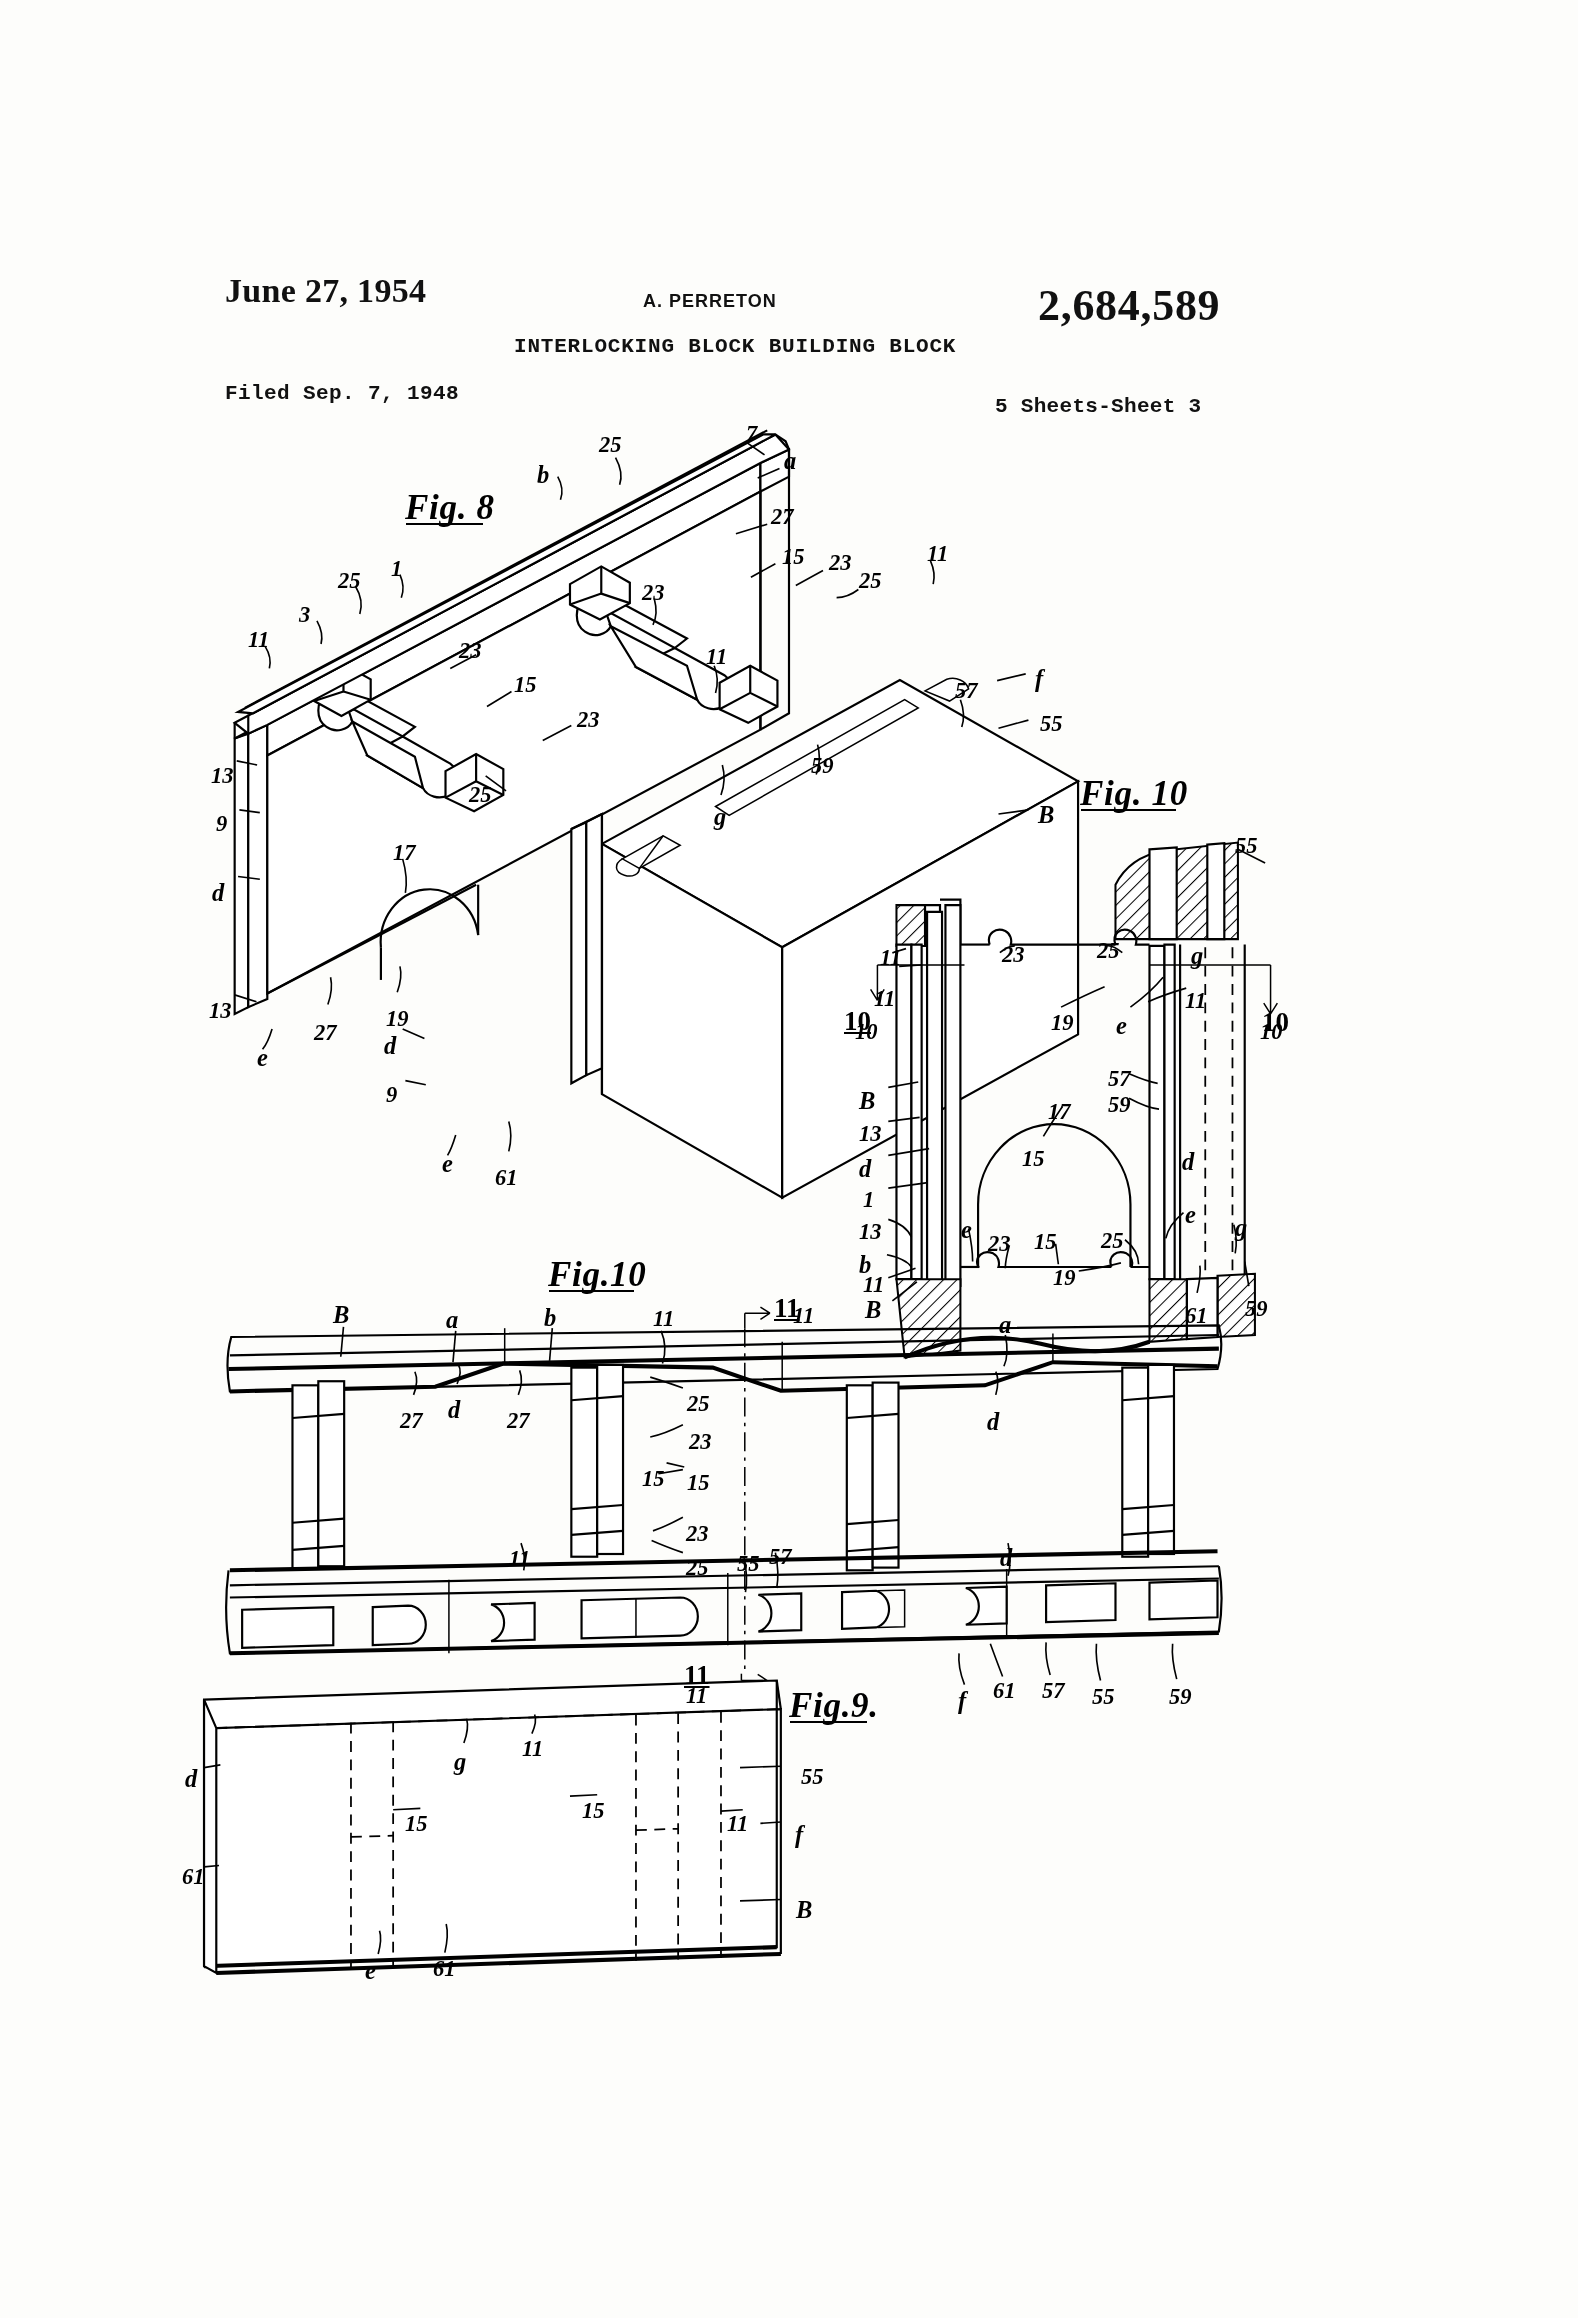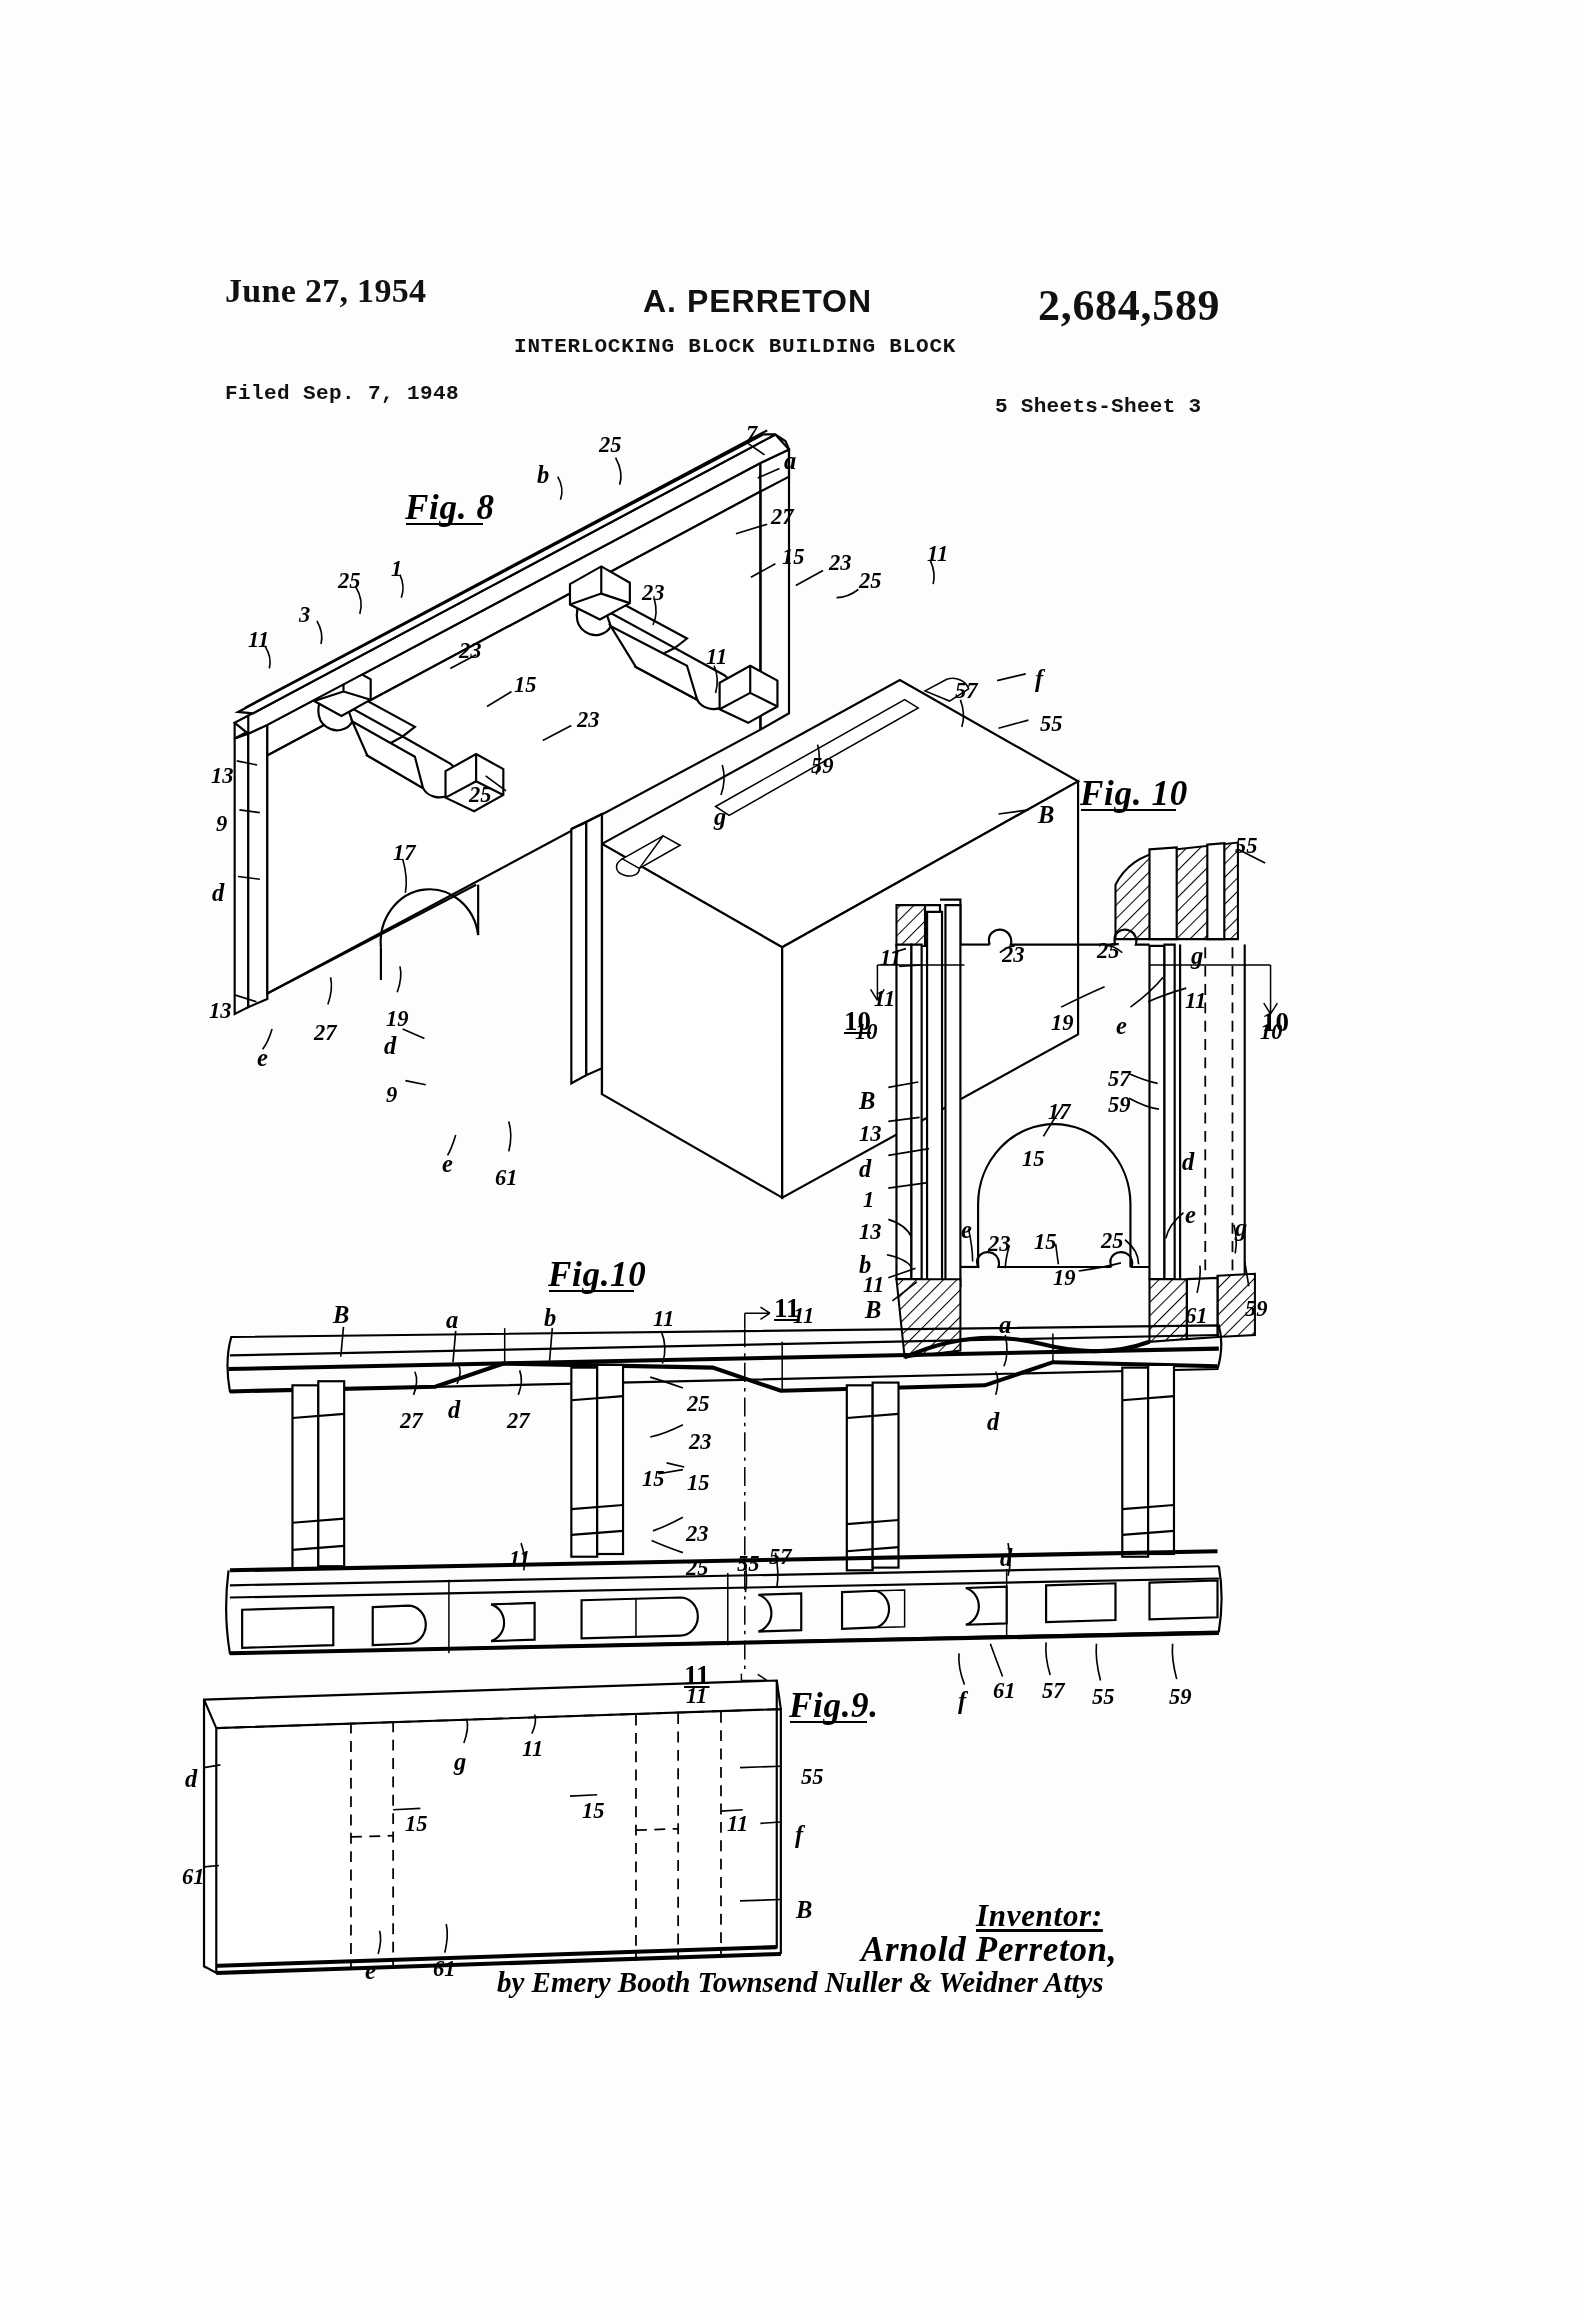--- a/index.html
+++ b/index.html
@@ -3,21 +3,21 @@
 <meta charset="utf-8">
 <style>
   html,body{margin:0;padding:0;background:#fff;}
   body{font-family:"Liberation Serif",serif;}
   #page{
     position:relative;width:1578px;height:2319px;background:#fdfdfb;overflow:hidden;
   }
   
   .hdr{position:absolute;color:#111;}
   #date-line{left:225px;top:272px;font-family:"Liberation Serif",serif;font-weight:bold;font-size:34px;letter-spacing:0.3px;}
-  #inventor-name{left:643px;top:283px;font-family:"Liberation Sans",sans-serif;font-weight:bold;font-size:32px;letter-spacing:1px;}
+  #inventor-name{left:643px;top:291px;font-family:"Liberation Sans",sans-serif;font-weight:bold;font-size:18px;letter-spacing:1px;}
   #patent-number{left:1038px;top:280px;font-family:"Liberation Serif",serif;font-weight:bold;font-size:44px;letter-spacing:0.7px;}
   #invention-title{left:514px;top:335px;font-family:"Liberation Mono",monospace;font-weight:bold;font-size:21px;letter-spacing:0.8px;}
   #filed-line{left:225px;top:382px;font-family:"Liberation Mono",monospace;font-weight:bold;font-size:21px;letter-spacing:0.4px;}
   #sheet-line{left:995px;top:395px;font-family:"Liberation Mono",monospace;font-weight:bold;font-size:21px;letter-spacing:0.3px;}
 
   
   .lbl{
     position:absolute;color:#000;font-family:"Liberation Serif",serif;
     font-style:italic;font-weight:bold;font-size:23px;line-height:1;
     white-space:nowrap;transform-origin:left top;
@@ -511,20 +511,15 @@
       <div class="lbl num" style="left: 686px; top: 1685px;">11</div>
       <div class="lbl alpha" style="left: 958px; top: 1689px;">f</div>
       <div class="lbl num" style="left: 993px; top: 1680px;">61</div>
       <div class="lbl num" style="left: 1042px; top: 1680px;">57</div>
       <div class="lbl num" style="left: 1092px; top: 1686px;">55</div>
       <div class="lbl num" style="left: 1169px; top: 1686px;">59</div>
       <div class="lbl alpha" style="left: 365px; top: 1959px;">e</div>
       <div class="lbl num" style="left: 433px; top: 1958px;">61</div>
     </div>
 
-  <div id="sig-wrap">
-    <div class="sig" id="sig-inventor-word">Inventor:</div>
-    <div class="sig" id="sig-inventor-name">Arnold Perreton,</div>
-    <div class="sig" id="sig-attorneys">by Emery Booth Townsend Nuller &amp; Weidner Attys</div>
-  </div>
 
 </div>
 
 
 </body></html>

